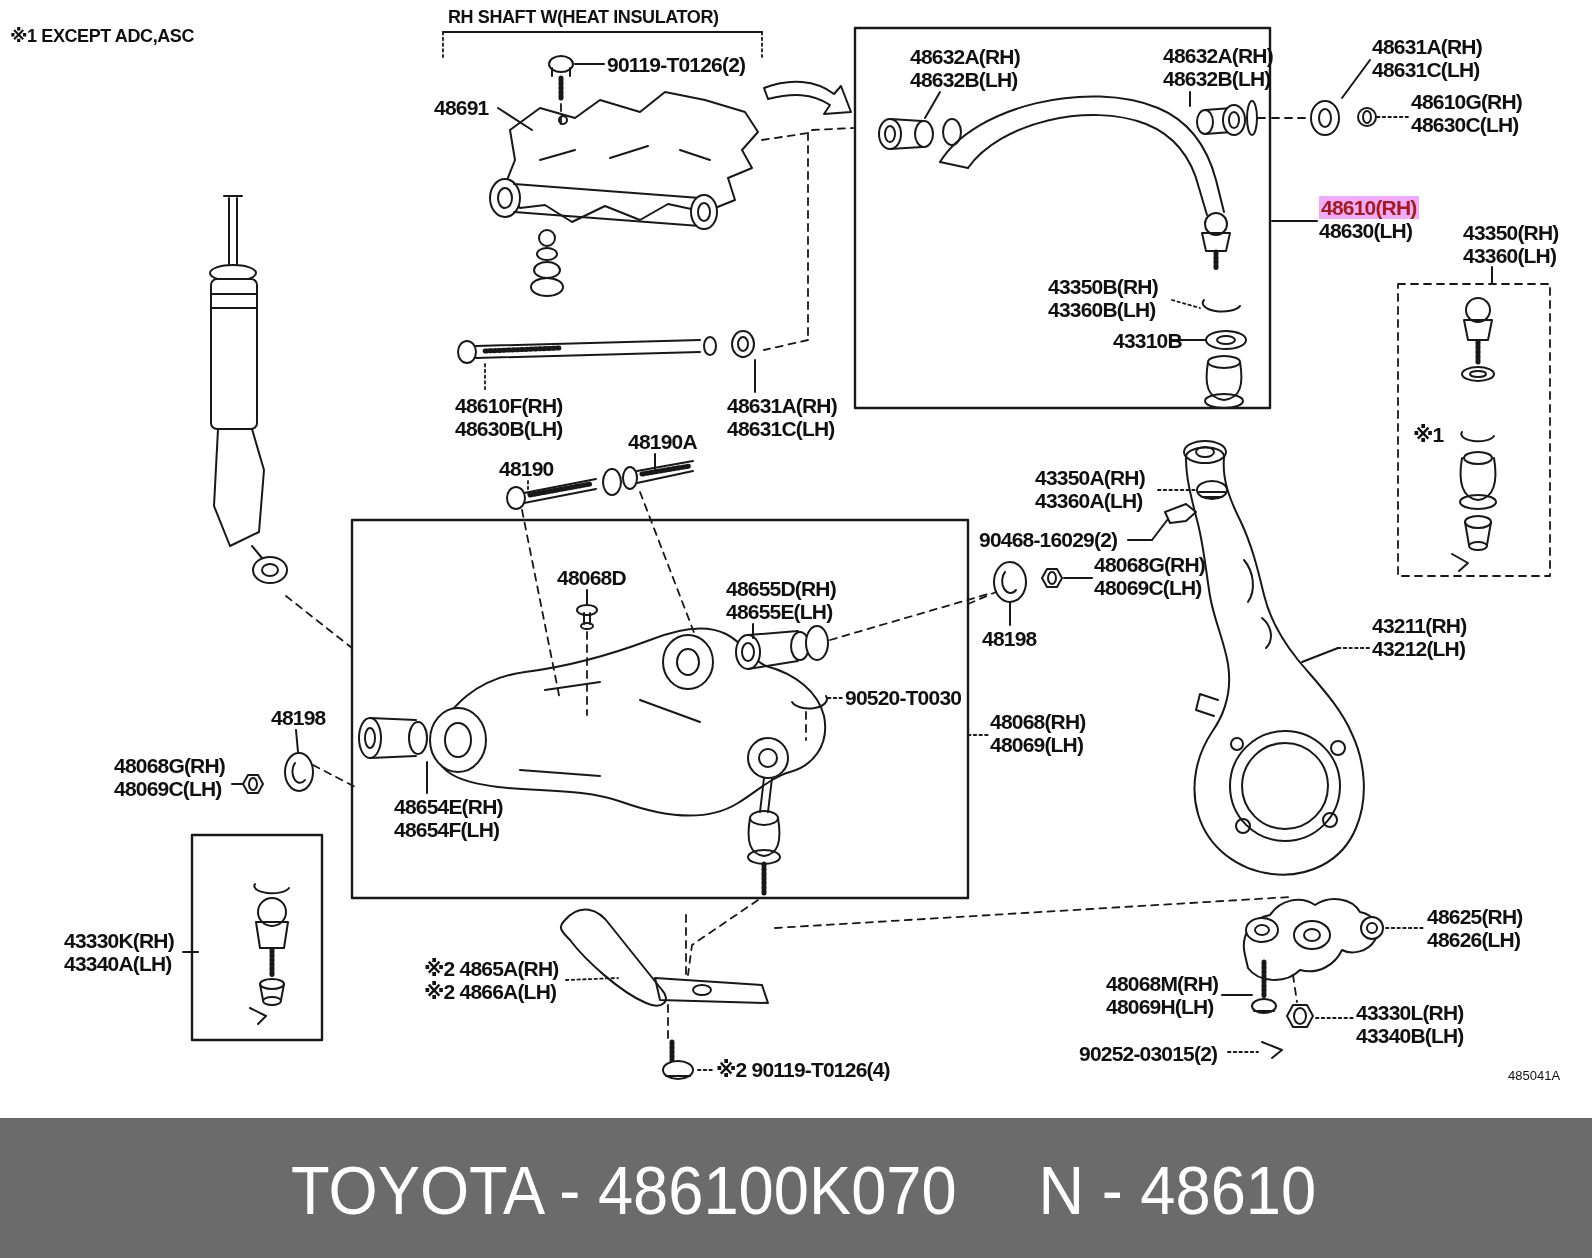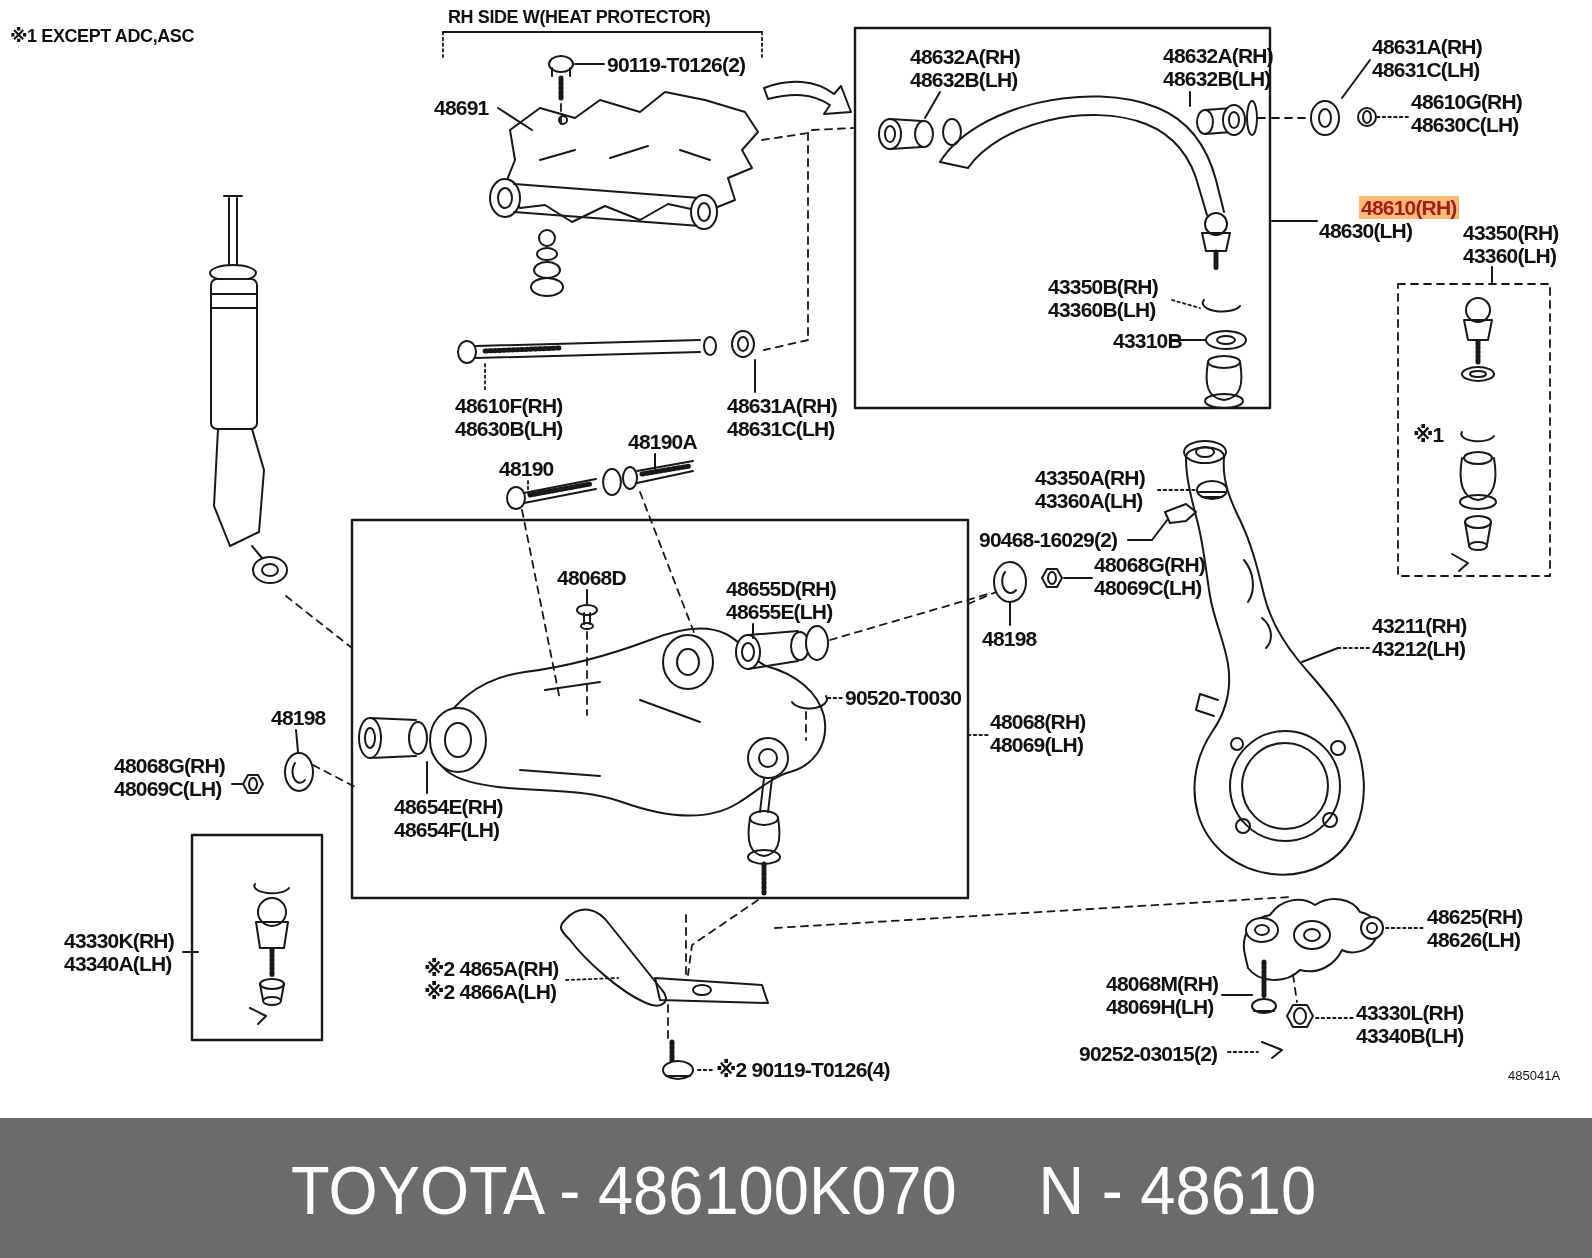--- a/index.html
+++ b/index.html
@@ -338,21 +338,21 @@
       <path class="dot" d="M1228,1052 L1258,1052"></path>
     </g>
 
   </svg>
 
   <div id="label-layer">
       <div class="part-label note" style="left: 10px; top: 26px; text-align: center;">
         <div>※1 EXCEPT ADC,ASC</div>
       </div>
       <div class="part-label note" style="left: 448px; top: 7px;">
-        <div>RH SIDE W(HEAT PROTECTOR)</div>
+        <div>RH SHAFT W(HEAT INSULATOR)</div>
       </div>
       <div class="part-label" style="left: 607px; top: 53px;">
         <div>90119-T0126(2)</div>
       </div>
       <div class="part-label" style="left: 434px; top: 96px;">
         <div>48691</div>
       </div>
       <div class="part-label" style="left: 910px; top: 45px;">
         <div>48632A(RH)</div>
         <div>48632B(LH)</div>
@@ -362,21 +362,21 @@
         <div>48632B(LH)</div>
       </div>
       <div class="part-label" style="left: 1372px; top: 35px;">
         <div>48631A(RH)</div>
         <div>48631C(LH)</div>
       </div>
       <div class="part-label" style="left: 1411px; top: 90px;">
         <div>48610G(RH)</div>
         <div>48630C(LH)</div>
       </div>
-      <div class="part-label" style="left: 1319px; top: 196px;"><div class="hl" style="background: #fdba74; color: rgb(166, 28, 28); margin-left: 40px;">48610(RH)</div><div>48630(LH)</div></div>
+      <div class="part-label" style="left: 1319px; top: 196px;"><div class="hl" style="background: #f0abfc; color: rgb(166, 28, 28);">48610(RH)</div><div>48630(LH)</div></div>
       <div class="part-label" style="left: 1463px; top: 221px;">
         <div>43350(RH)</div>
         <div>43360(LH)</div>
       </div>
       <div class="part-label" style="left: 1048px; top: 275px;">
         <div>43350B(RH)</div>
         <div>43360B(LH)</div>
       </div>
       <div class="part-label" style="left: 1100px; top: 329px; margin-left: 13px;">
         <div>43310B</div>

